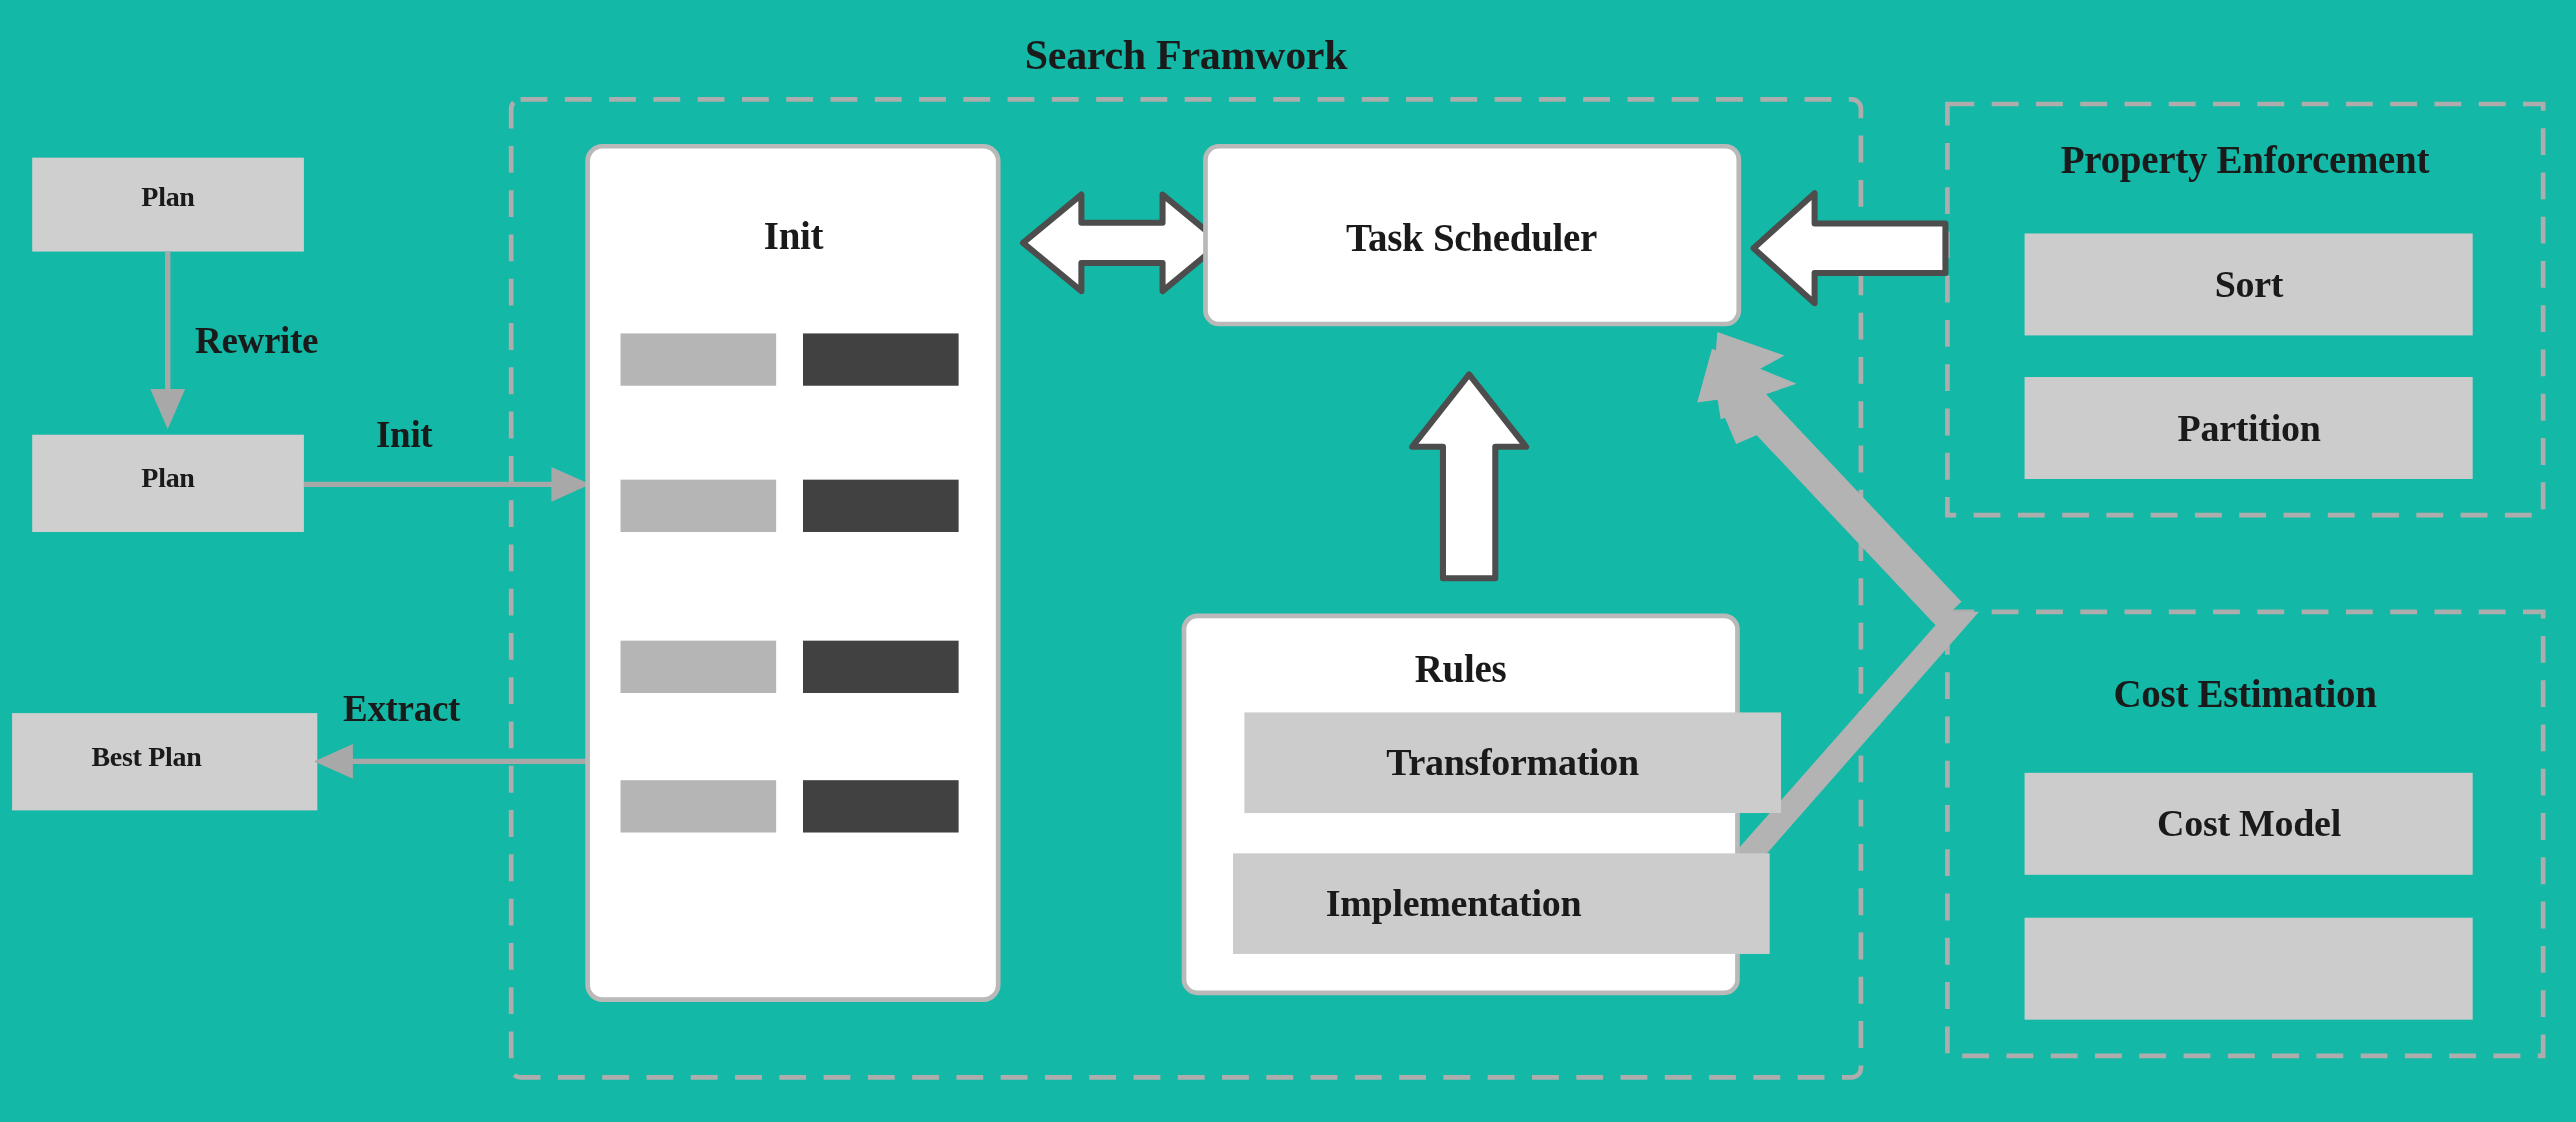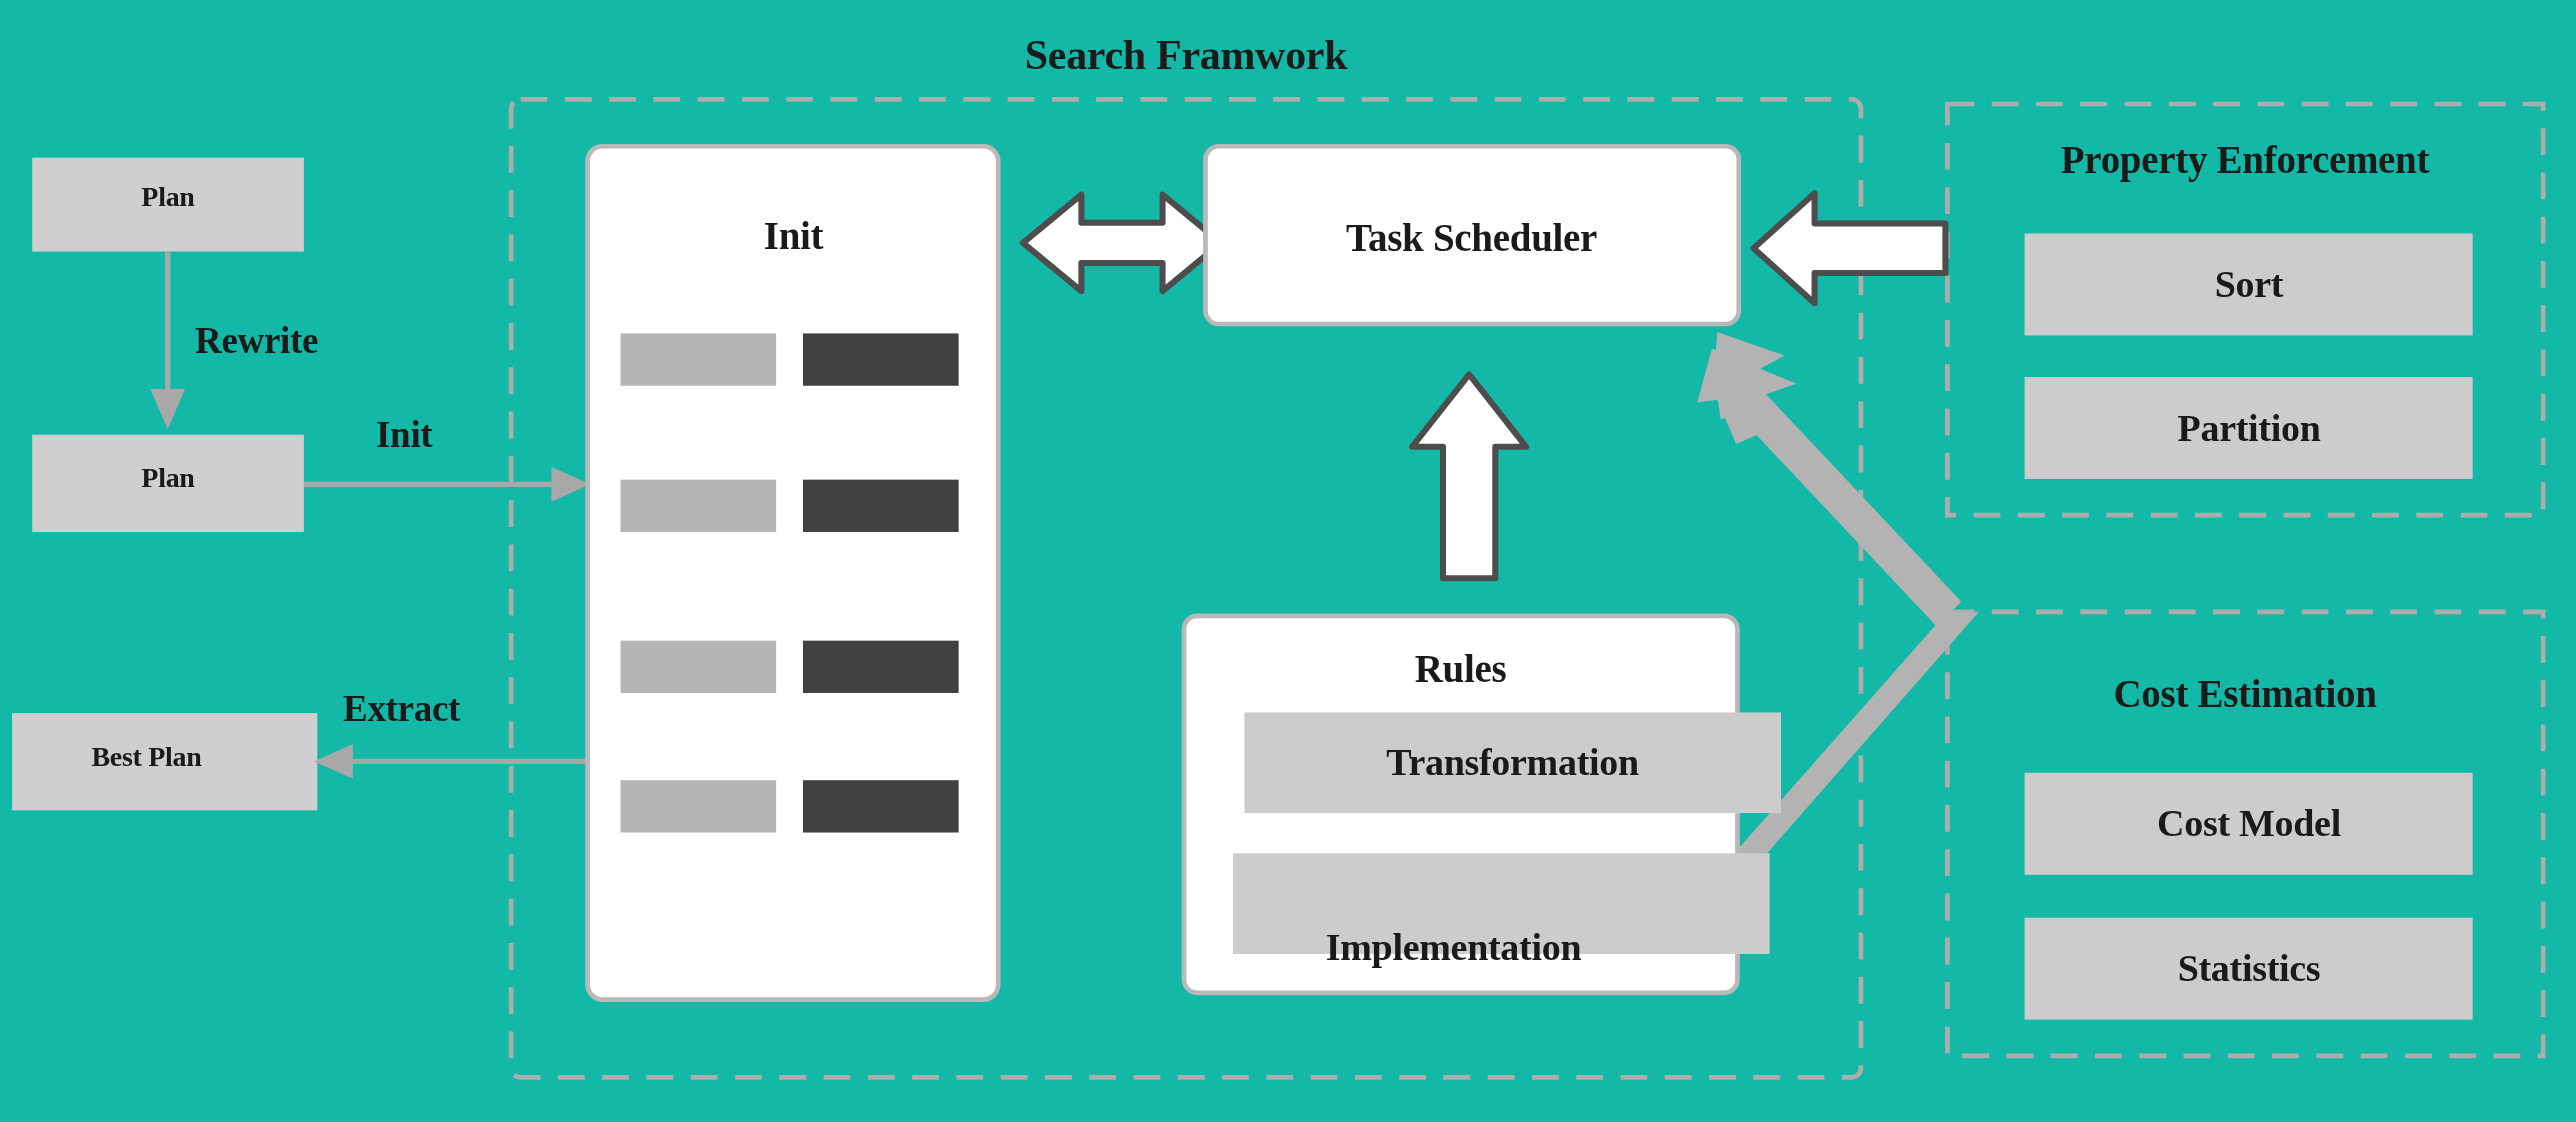--- a/index.html
+++ b/index.html
@@ -133,28 +133,27 @@
   <div class="lbl edge-label" style="left:343px; top:690px; width:221px; text-align:left;">Extract</div>
 
   <div class="lbl box-title" style="left:588px; top:216px; width:411px;">Init</div>
 
   <div class="lbl box-title" style="left:1205px; top:218px; width:533px;">Task Scheduler</div>
 
   <div class="lbl box-title" style="left:1184px; top:649px; width:553px;">Rules</div>
 
   <div class="lbl chip-label" style="left:1244px; top:743px; width:537px;">Transformation</div>
 
-  <div class="lbl chip-label" style="left:1233px; top:884px; width:441px;margin-top:44px;">Implementation</div>
+  <div class="lbl chip-label" style="left:1233px; top:884px; width:441px;">Implementation</div>
 
   <div class="lbl group-title" style="left:1947px; top:140px; width:596px;">Property Enforcement</div>
 
   <div class="lbl chip-label" style="left:2025px; top:265px; width:448px;">Sort</div>
 
   <div class="lbl chip-label" style="left:2025px; top:409px; width:448px;">Partition</div>
 
   <div class="lbl group-title" style="left:1947px; top:674px; width:596px;">Cost Estimation</div>
 
   <div class="lbl chip-label" style="left:2025px; top:804px; width:448px;">Cost Model</div>
 
-  <div class="lbl chip-label" style="left:2025px; top:949px; width:448px;">Statistics</div>
 
 </div>
 
 
 </body></html>

